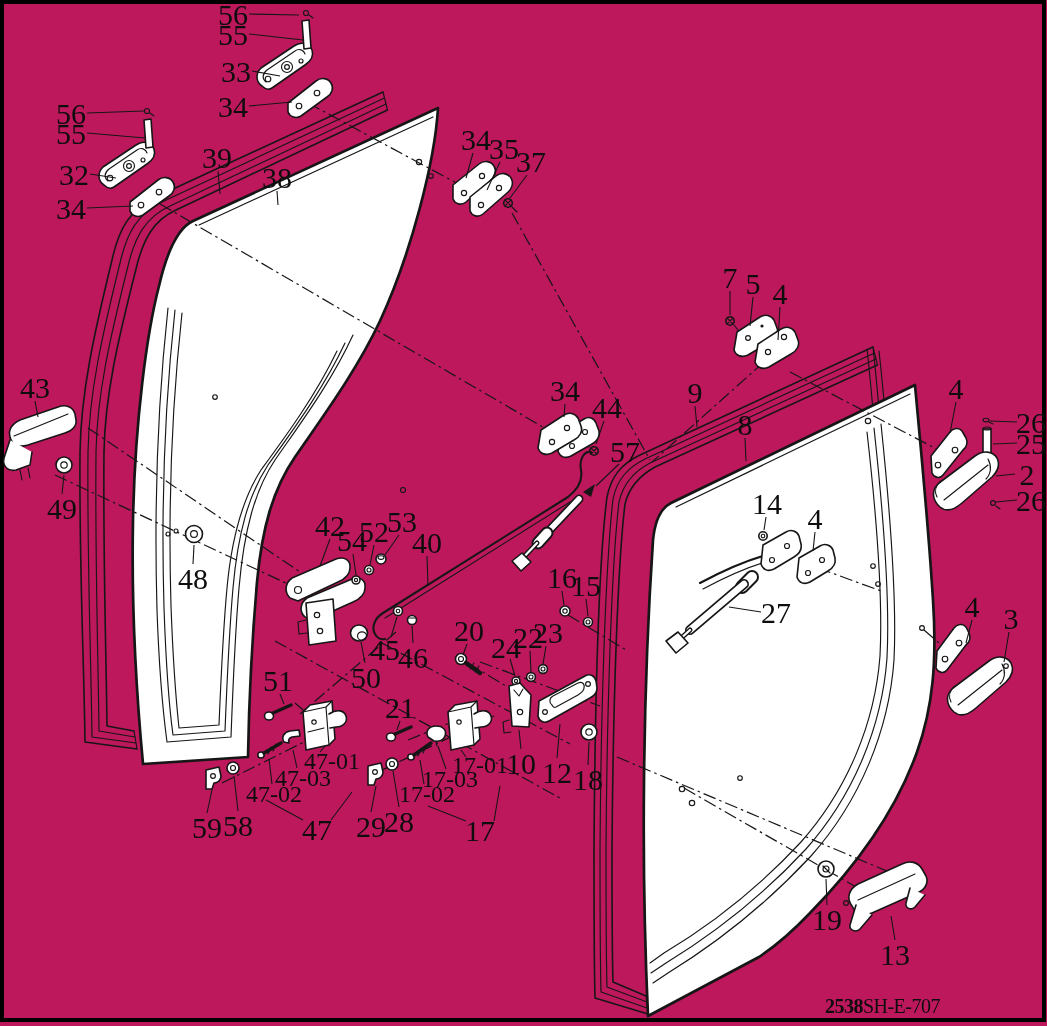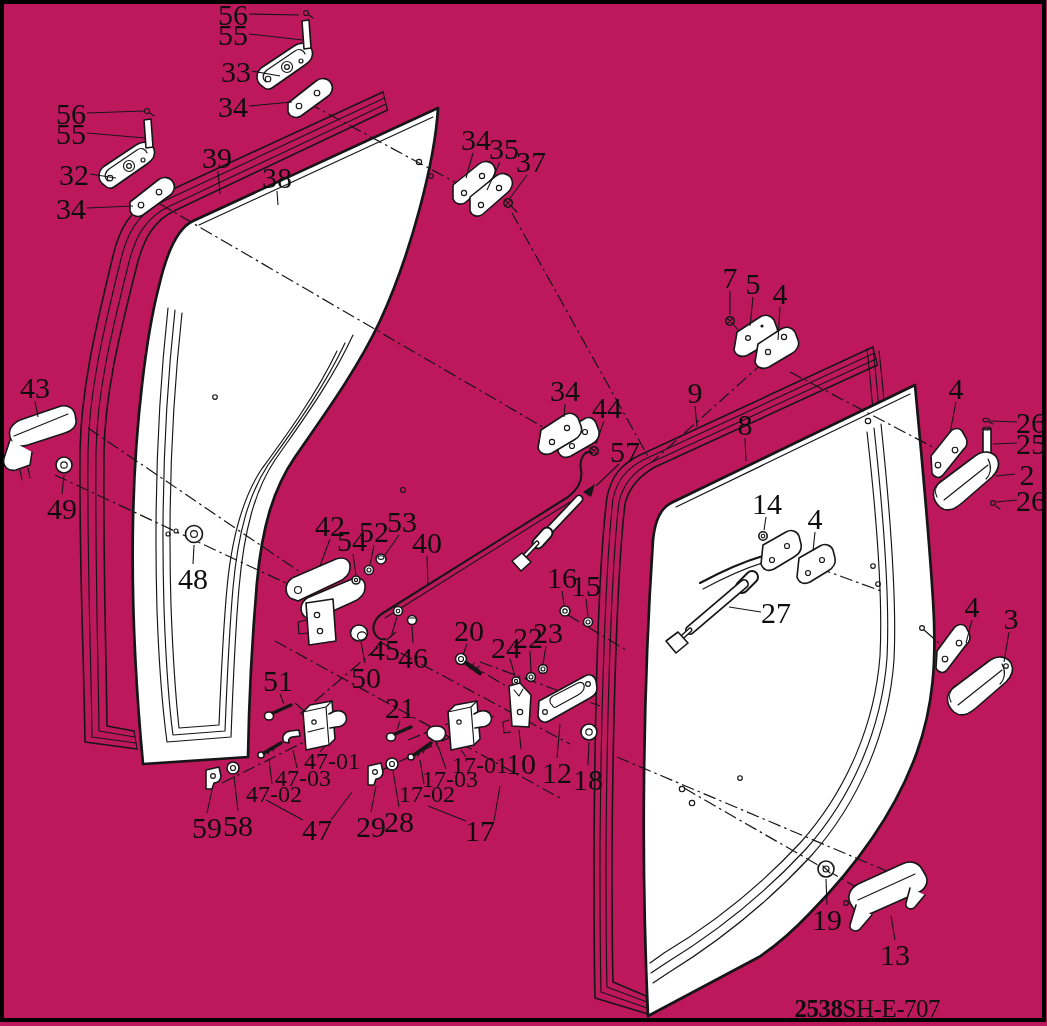--- a/index.html
+++ b/index.html
@@ -9,21 +9,21 @@
   .ln{fill:none;stroke:#161616;stroke-width:1.6;stroke-linecap:round;stroke-linejoin:round;}
   .bold{stroke-width:2.7;}
   .med{stroke-width:2.1;}
   .thin{stroke-width:1.15;}
   .wht{fill:#ffffff;}
   .blk{fill:#161616;stroke:none;}
   .axis{fill:none;stroke:#161616;stroke-width:1.2;stroke-dasharray:13 4 2.5 4;}
   .leader{fill:none;stroke:#161616;stroke-width:1.1;}
   text.lbl{font-family:"Liberation Serif",serif;fill:#0d0d0d;}
   .code{position:absolute;left:790px;top:995px;width:150px;text-align:right;
-        font-size:25px;color:#0d0d0d;letter-spacing:-0.5px;}
+        font-size:20px;color:#0d0d0d;letter-spacing:-0.5px;}
   .code b{font-weight:bold;}
 </style>
 </head>
 <body>
 
 <div class="stage">
 <svg id="art" width="1047" height="1026" viewBox="0 0 1047 1026">
 
   <rect x="2" y="2" width="1042" height="1018" fill="none" stroke="#000000" stroke-width="4"></rect>
 

